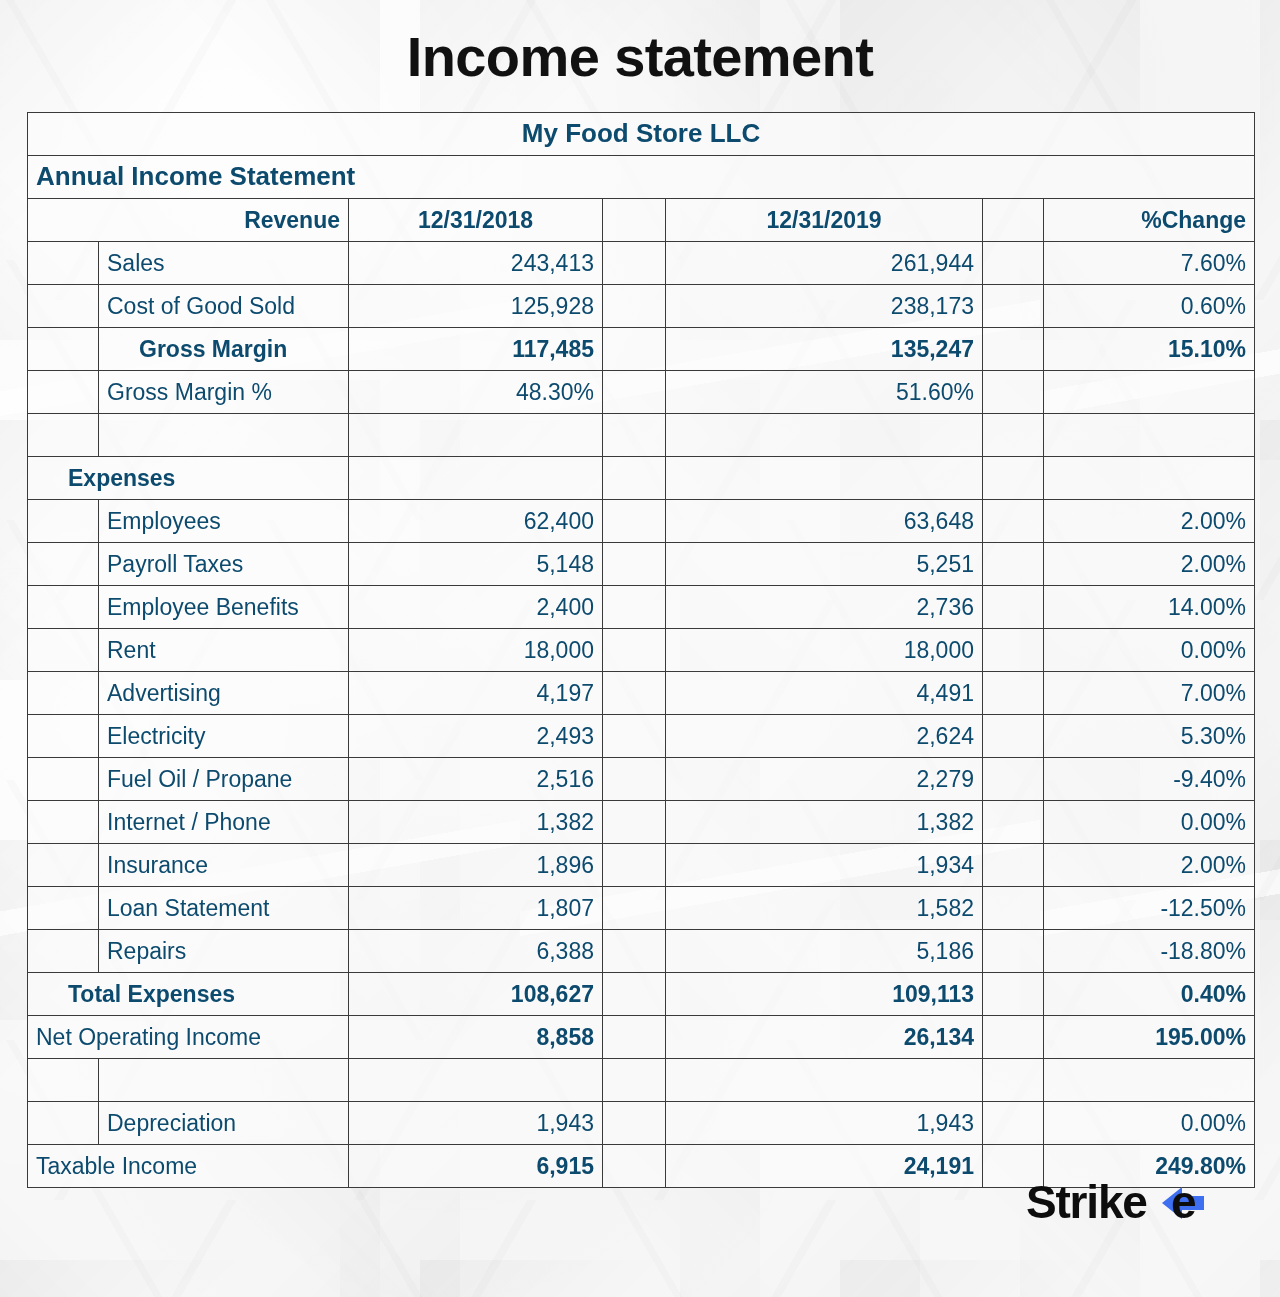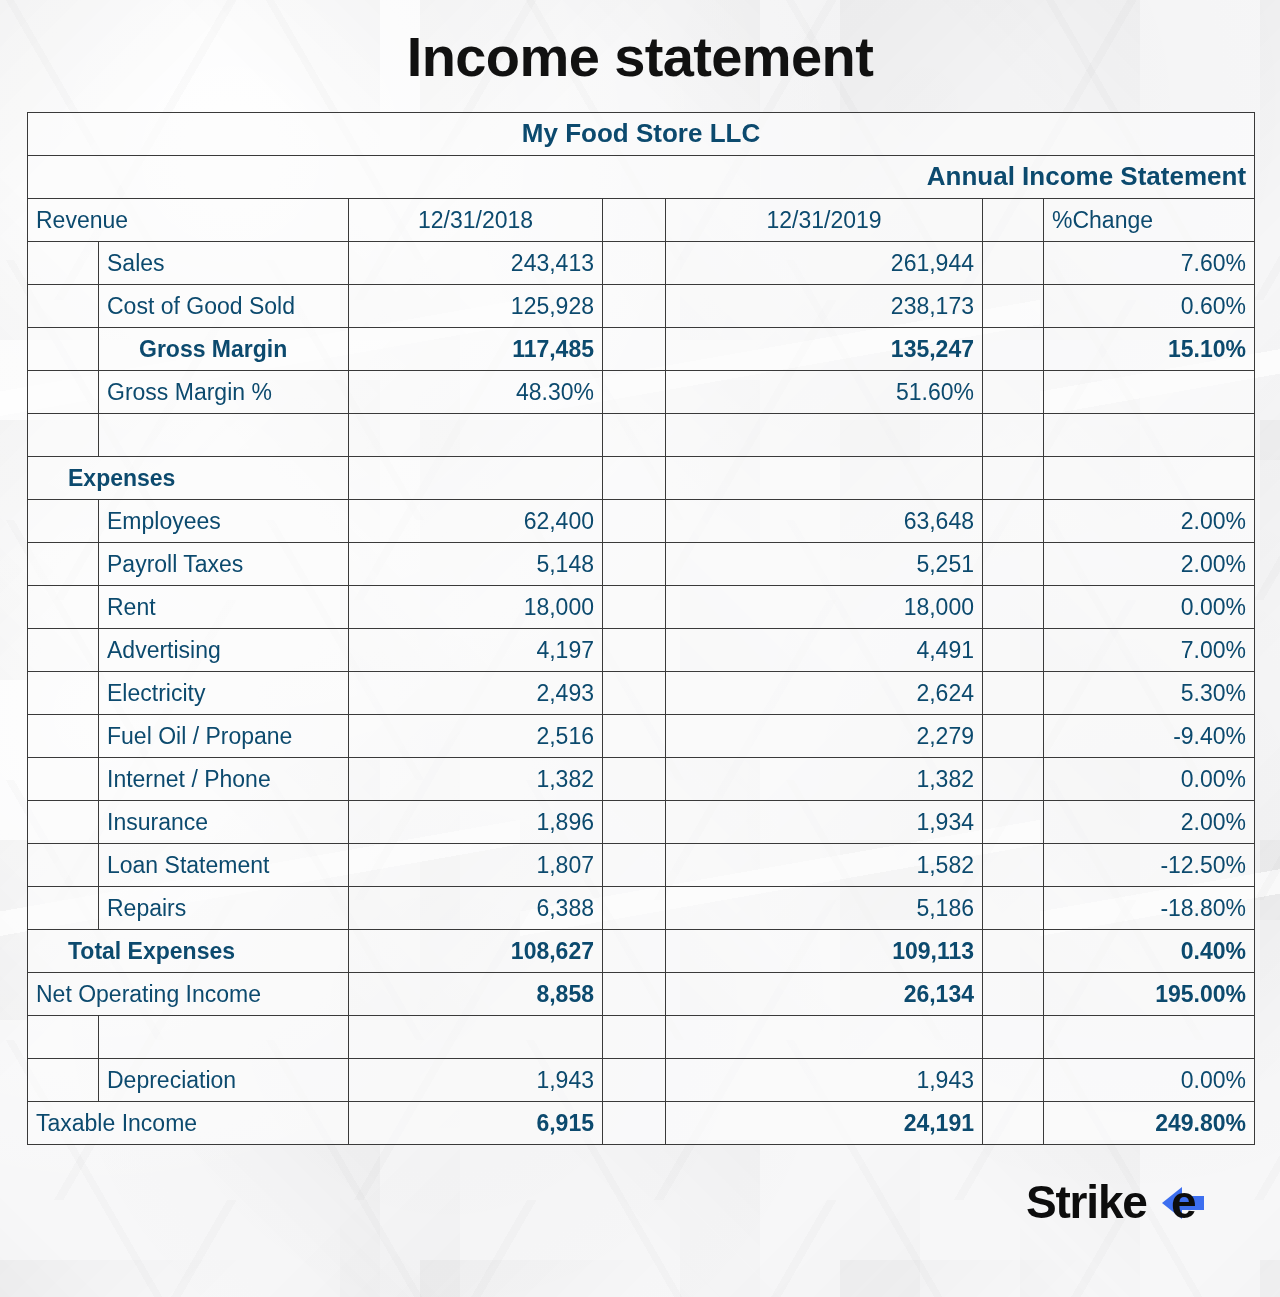--- a/index.html
+++ b/index.html
@@ -104,32 +104,32 @@
   col.c-gapb   { width: 61px; }
   col.c-pct    { width: 211px; }
 
   .td-title {
     text-align: center;
     font-weight: bold;
     font-size: 26px;
     height: 46px;
   }
   .td-subtitle {
-    text-align: right;
+    text-align: left;
     font-weight: bold;
     font-size: 26px;
     height: 45px;
   }
   .td-colhead {
     text-align: center;
-    font-weight: normal;
+    font-weight: bold;
   }
   .td-sect {
-    font-weight: normal;
-    text-align: left;
+    font-weight: bold;
+    text-align: right;
   }
   .td-label {
     text-align: left;
     font-weight: normal;
   }
   .td-label.b { font-weight: bold; padding-left: 40px; }
   .td-num {
     text-align: right;
     font-weight: normal;
   }
@@ -253,20 +253,29 @@
             <td class="td-blank"></td>
             <td class="td-label">Payroll Taxes</td>
             <td class="td-num">5,148</td>
             <td class="td-blank"></td>
             <td class="td-num">5,251</td>
             <td class="td-blank"></td>
             <td class="td-num">2.00%</td>
           </tr>
           <tr>
             <td class="td-blank"></td>
+            <td class="td-label">Employee Benefits</td>
+            <td class="td-num">2,400</td>
+            <td class="td-blank"></td>
+            <td class="td-num">2,736</td>
+            <td class="td-blank"></td>
+            <td class="td-num">14.00%</td>
+          </tr>
+          <tr>
+            <td class="td-blank"></td>
             <td class="td-label">Rent</td>
             <td class="td-num">18,000</td>
             <td class="td-blank"></td>
             <td class="td-num">18,000</td>
             <td class="td-blank"></td>
             <td class="td-num">0.00%</td>
           </tr>
           <tr>
             <td class="td-blank"></td>
             <td class="td-label">Advertising</td>

